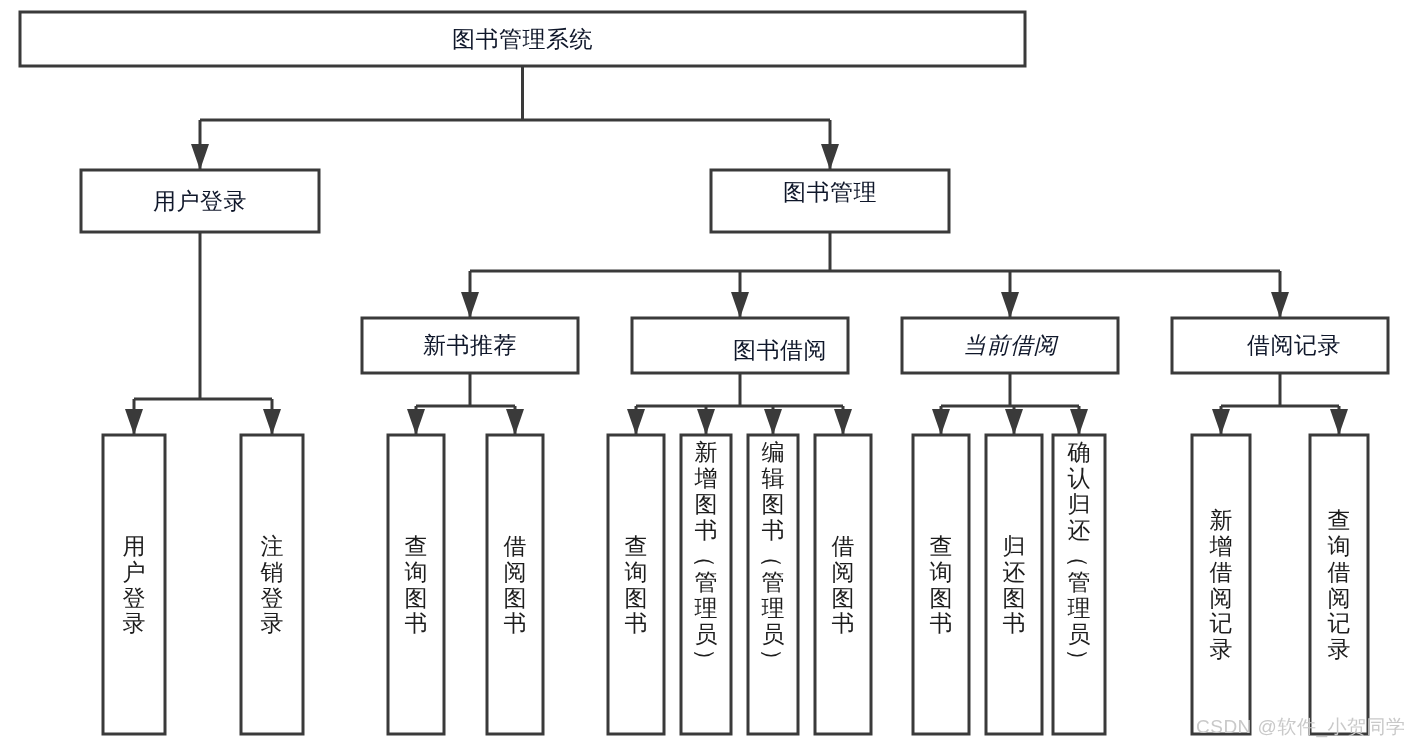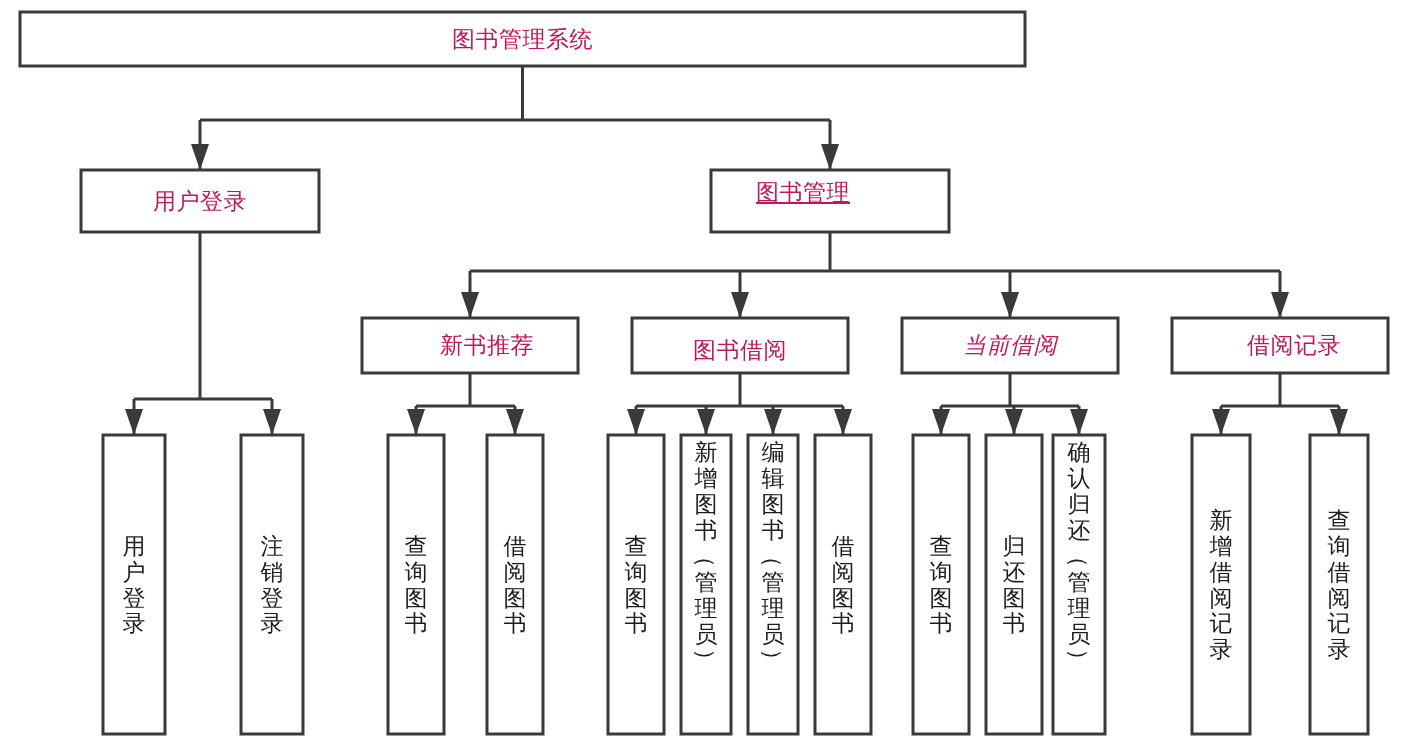--- a/index.html
+++ b/index.html
@@ -38,21 +38,21 @@
   }
   .arrow-head {
     fill: #3a3a3a;
     stroke: none;
   }
   .h-label {
     position: absolute;
     display: flex;
     align-items: center;
     justify-content: center;
-    color: #be185d;
+    color: #0f172a;
     font-size: 23px;
     letter-spacing: 0.5px;
     white-space: nowrap;
     pointer-events: none;
   }
   .v-label {
     position: absolute;
     display: flex;
     flex-direction: column;
     align-items: center;
@@ -161,23 +161,23 @@
         <rect class="node-box" x="986" y="435" width="56" height="299"></rect>
         <rect class="node-box" x="1053" y="435" width="52" height="299"></rect>
         <rect class="node-box" x="1192" y="435" width="58" height="299"></rect>
         <rect class="node-box" x="1310" y="435" width="58" height="299"></rect>
       </g>
   </svg>
 
   <div id="labels-layer">
       <div class="h-label" style="left: 20px; top: 12px; width: 1005px; height: 54px;">图书管理系统</div>
       <div class="h-label" style="left: 81px; top: 170px; width: 238px; height: 62px;">用户登录</div>
-      <div class="h-label" style="left: 684px; top: 170px; width: 238px; height: 44px; text-decoration: underline;">图书管理</div>
-      <div class="h-label" style="left: 362px; top: 318px; width: 216px; height: 55px; padding-left: 17px;">新书推荐</div>
-      <div class="h-label" style="left: 632px; top: 318px; width: 216px; height: 65px;">图书借阅</div>
+      <div class="h-label" style="left: 711px; top: 170px; width: 238px; height: 44px;">图书管理</div>
+      <div class="h-label" style="left: 362px; top: 318px; width: 216px; height: 55px;">新书推荐</div>
+      <div class="h-label" style="left: 632px; top: 318px; width: 216px; height: 65px; padding-left: 40px;">图书借阅</div>
       <div class="h-label" style="left: 902px; top: 318px; width: 216px; height: 55px; font-style: italic;">当前借阅</div>
       <div class="h-label" style="left: 1172px; top: 318px; width: 216px; height: 55px; margin-left: 14px;">借阅记录</div>
       <div class="v-label" style="left: 103px; top: 435px; width: 62px; height: 299px;">
         <span>用</span>
         <span>户</span>
         <span>登</span>
         <span>录</span>
       </div>
       <div class="v-label" style="left: 241px; top: 435px; width: 62px; height: 299px;">
         <span>注</span>
@@ -265,14 +265,15 @@
       <div class="v-label" style="left: 1310px; top: 435px; width: 58px; height: 299px;">
         <span>查</span>
         <span>询</span>
         <span>借</span>
         <span>阅</span>
         <span>记</span>
         <span>录</span>
       </div>
     </div>
 
+  <div class="watermark" style="left: 1196px; top: 714px;">CSDN @软件_小贺同学</div>
 
 </div>
 
 </body></html>

